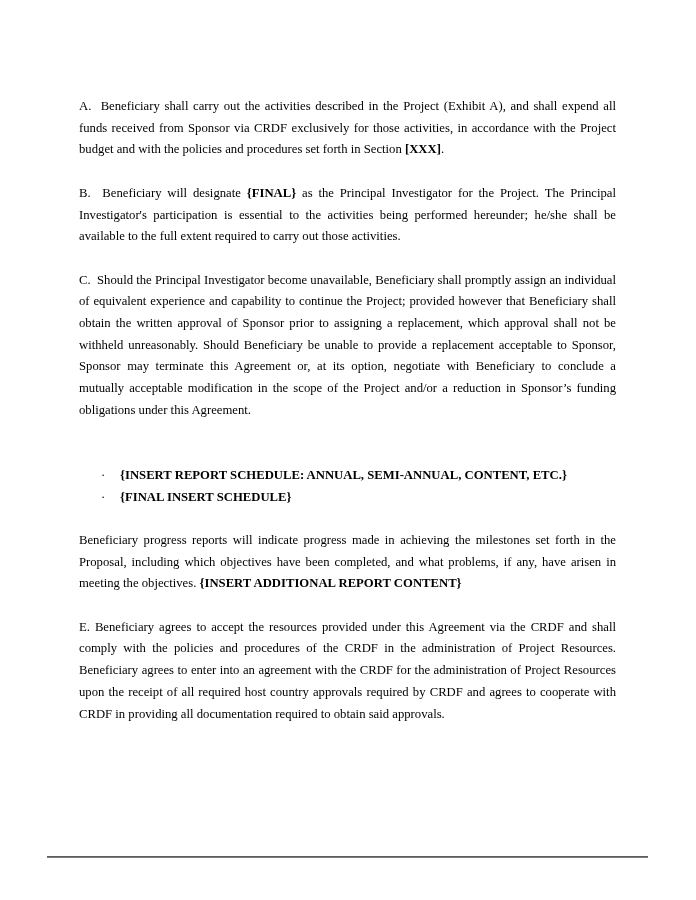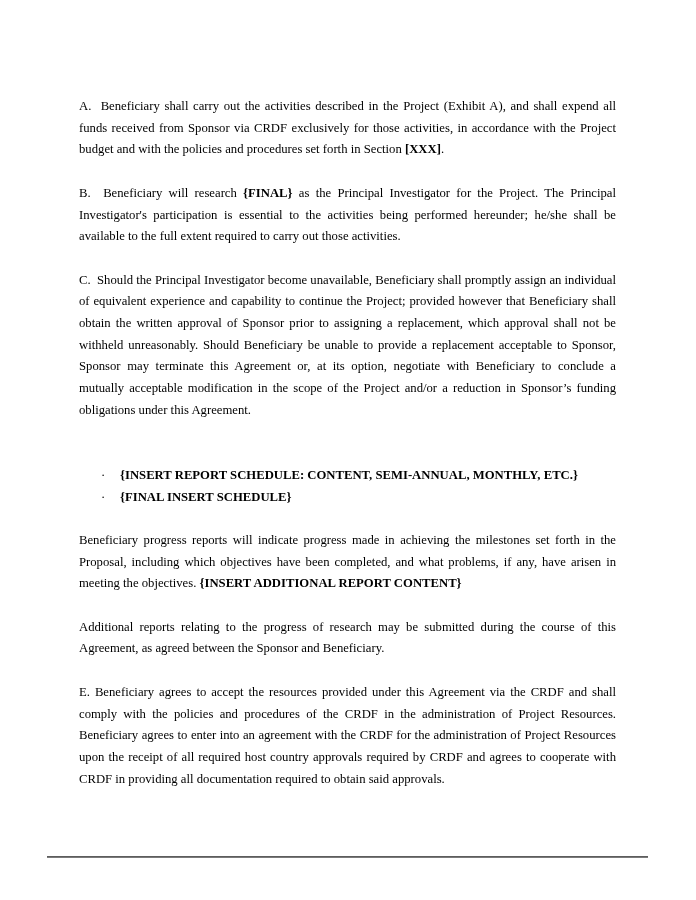--- a/index.html
+++ b/index.html
@@ -81,35 +81,34 @@
 </style>
 </head>
 <body>
 
 <div class="page">
 
   <div class="content">
 
     <p class="para"><span>A.</span>&nbsp;&nbsp;<span>Beneficiary shall carry out the activities described in the Project (Exhibit A), and shall expend all funds received from Sponsor via CRDF exclusively for those activities, in accordance with the Project budget and with the policies and procedures set forth in Section </span><span class="b">[XXX]</span><span>.</span></p>
 
-    <p class="para"><span>B.</span>&nbsp;&nbsp;<span>Beneficiary will research </span><span class="b">{FINAL}</span><span> as the Principal Investigator for the Project.  The Principal Investigator's participation is essential to the activities being performed hereunder; he/she shall be available to the full extent required to carry out those activities.</span></p>
+    <p class="para"><span>B.</span>&nbsp;&nbsp;<span>Beneficiary will designate </span><span class="b">{FINAL}</span><span> as the Principal Investigator for the Project.  The Principal Investigator's participation is essential to the activities being performed hereunder; he/she shall be available to the full extent required to carry out those activities.</span></p>
 
     <p class="para"><span>C.</span>&nbsp;&nbsp;<span>Should the Principal Investigator become unavailable, Beneficiary shall promptly assign an individual of equivalent experience and capability to continue the Project; provided however that Beneficiary shall obtain the written approval of Sponsor prior to assigning a replacement, which approval shall not be withheld unreasonably.  Should Beneficiary be unable to provide a replacement acceptable to Sponsor, Sponsor may terminate this Agreement or, at its option, negotiate with Beneficiary to conclude a mutually acceptable modification in the scope of the Project and/or a reduction in Sponsor’s funding obligations under this Agreement.</span></p>
 
 
     <div class="spacer"></div>
 
     <ul class="bullets">
-      <li><span class="dot">·</span><span>{INSERT REPORT SCHEDULE: CONTENT, SEMI-ANNUAL, MONTHLY, ETC.}</span></li>
+      <li><span class="dot">·</span><span>{INSERT REPORT SCHEDULE: ANNUAL, SEMI-ANNUAL, CONTENT, ETC.}</span></li>
       <li><span class="dot">·</span><span>{FINAL INSERT SCHEDULE}</span></li>
     </ul>
 
     <p class="para"><span>Beneficiary progress reports will indicate progress made in achieving the milestones set forth in the Proposal, including which objectives have been completed, and what problems, if any, have arisen in meeting the objectives.  </span><span class="b">{INSERT ADDITIONAL REPORT CONTENT}</span></p>
 
-    <p class="para"><span>Additional reports relating to the progress of research may be submitted during the course of this Agreement, as agreed between the Sponsor and Beneficiary.</span></p>
 
     <p class="para"><span>E.</span>&nbsp;<span>Beneficiary agrees to accept the resources provided under this Agreement via the CRDF and shall comply with the policies and procedures of the CRDF in the administration of Project Resources. Beneficiary agrees to enter into an agreement with the CRDF for the administration of Project Resources upon the receipt of all required host country approvals required by CRDF and agrees to cooperate with CRDF in providing all documentation required to obtain said approvals.</span></p>
 
   </div>
 
   <div class="footer-rule"></div>
 
 </div>
 
 </body></html>

